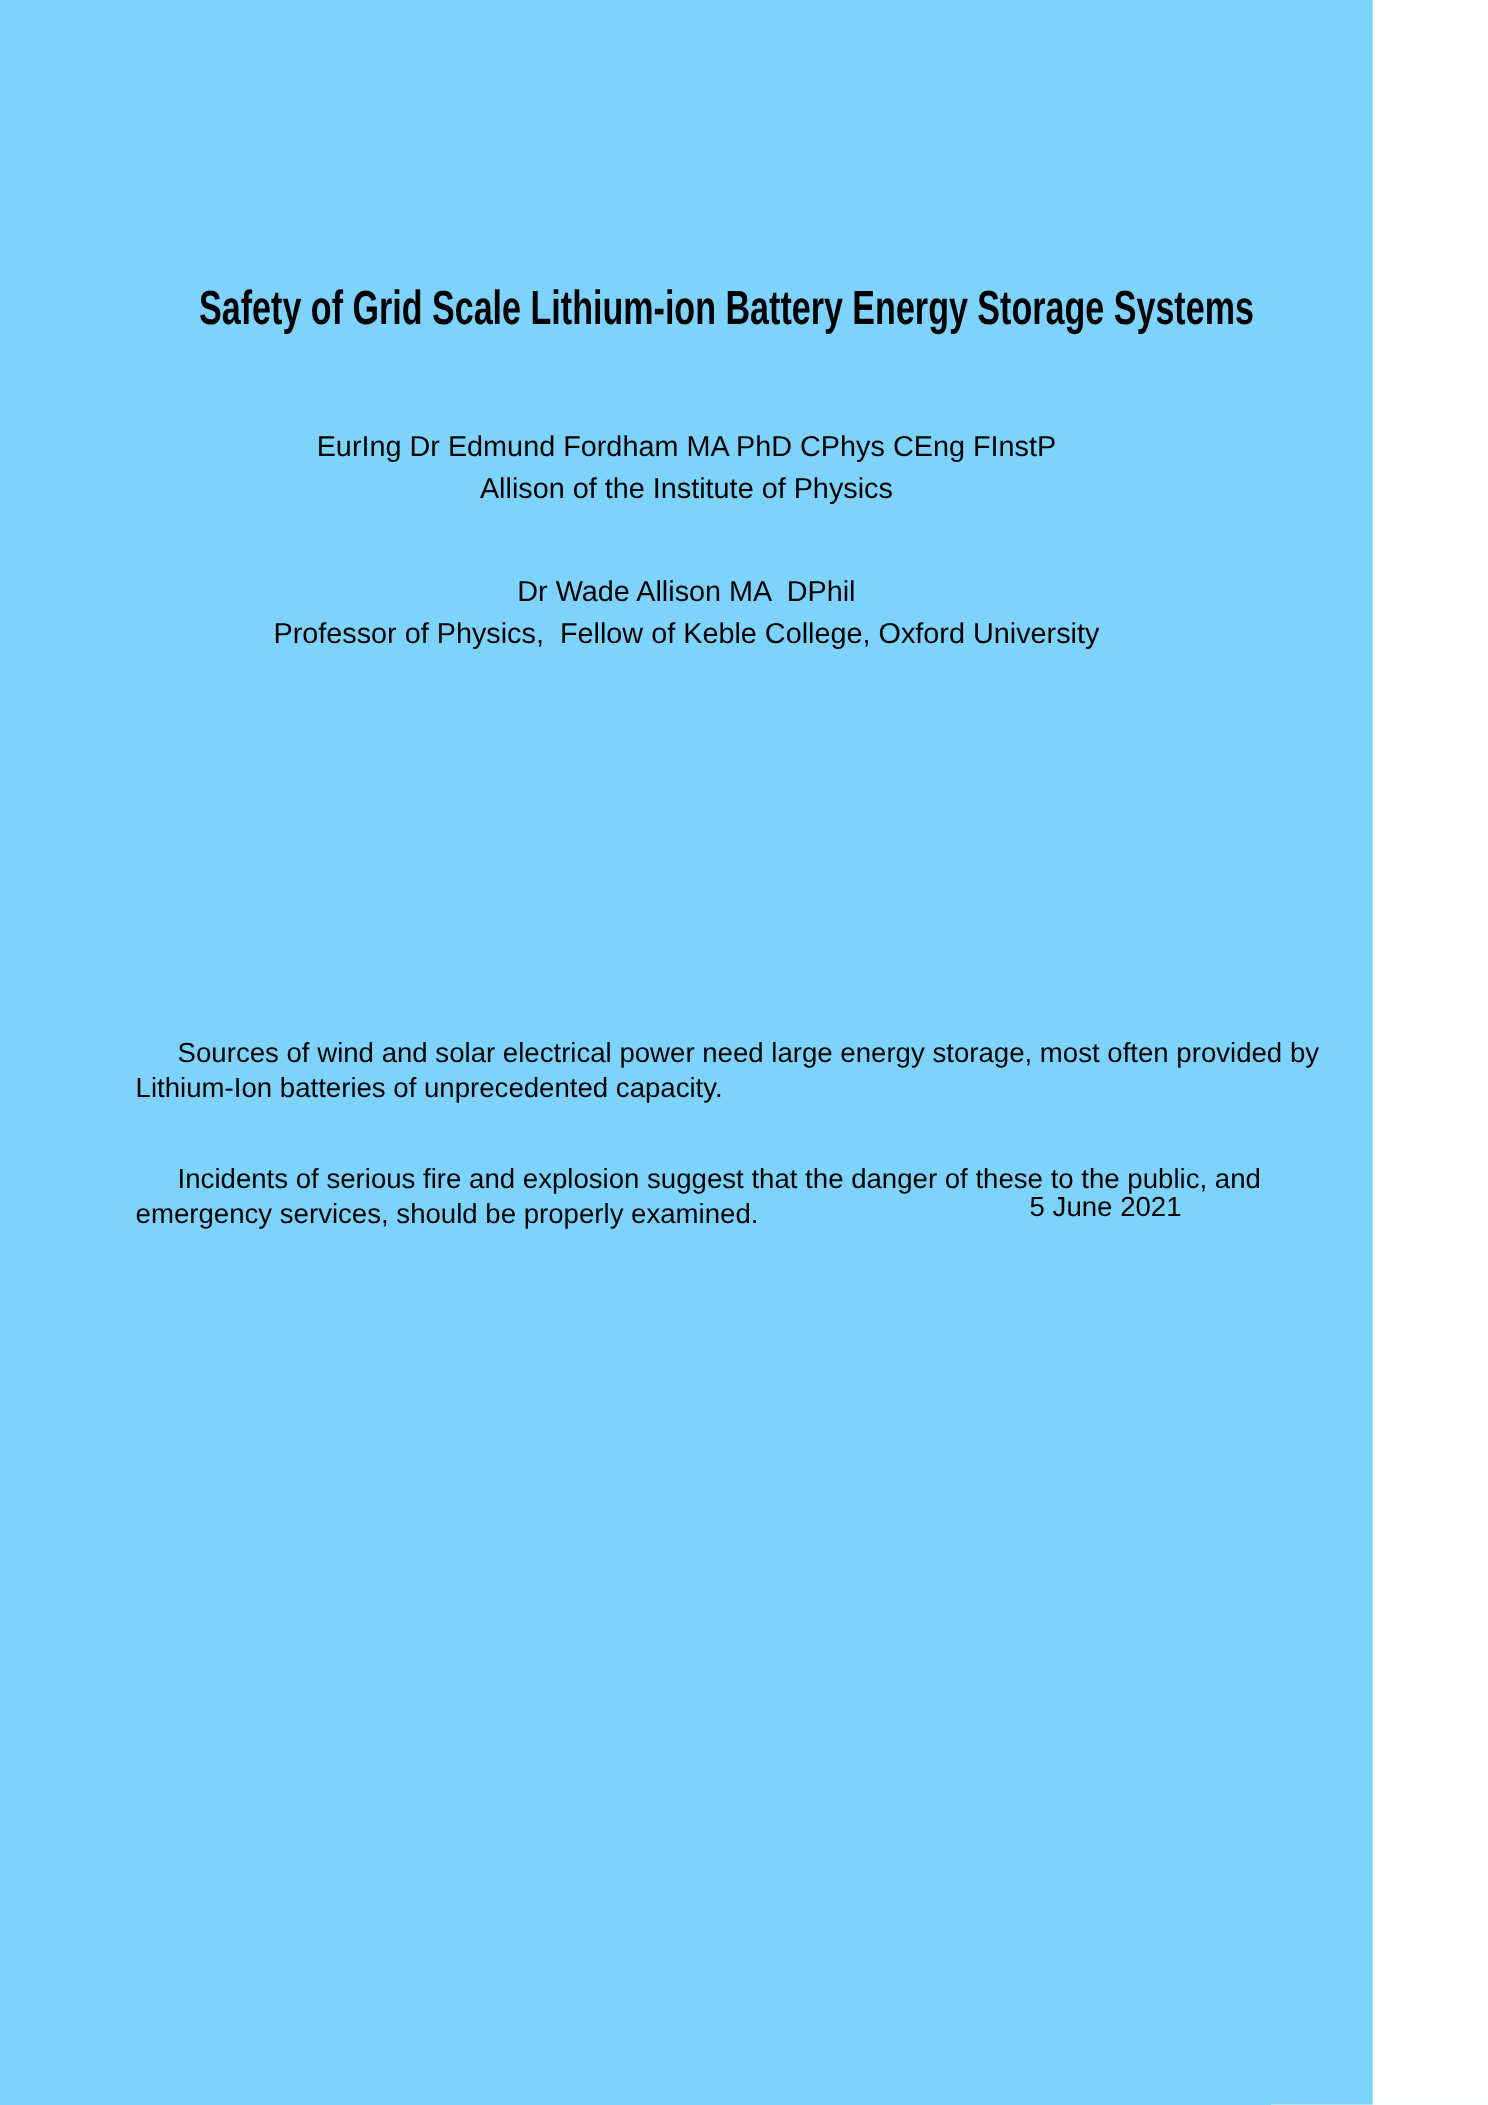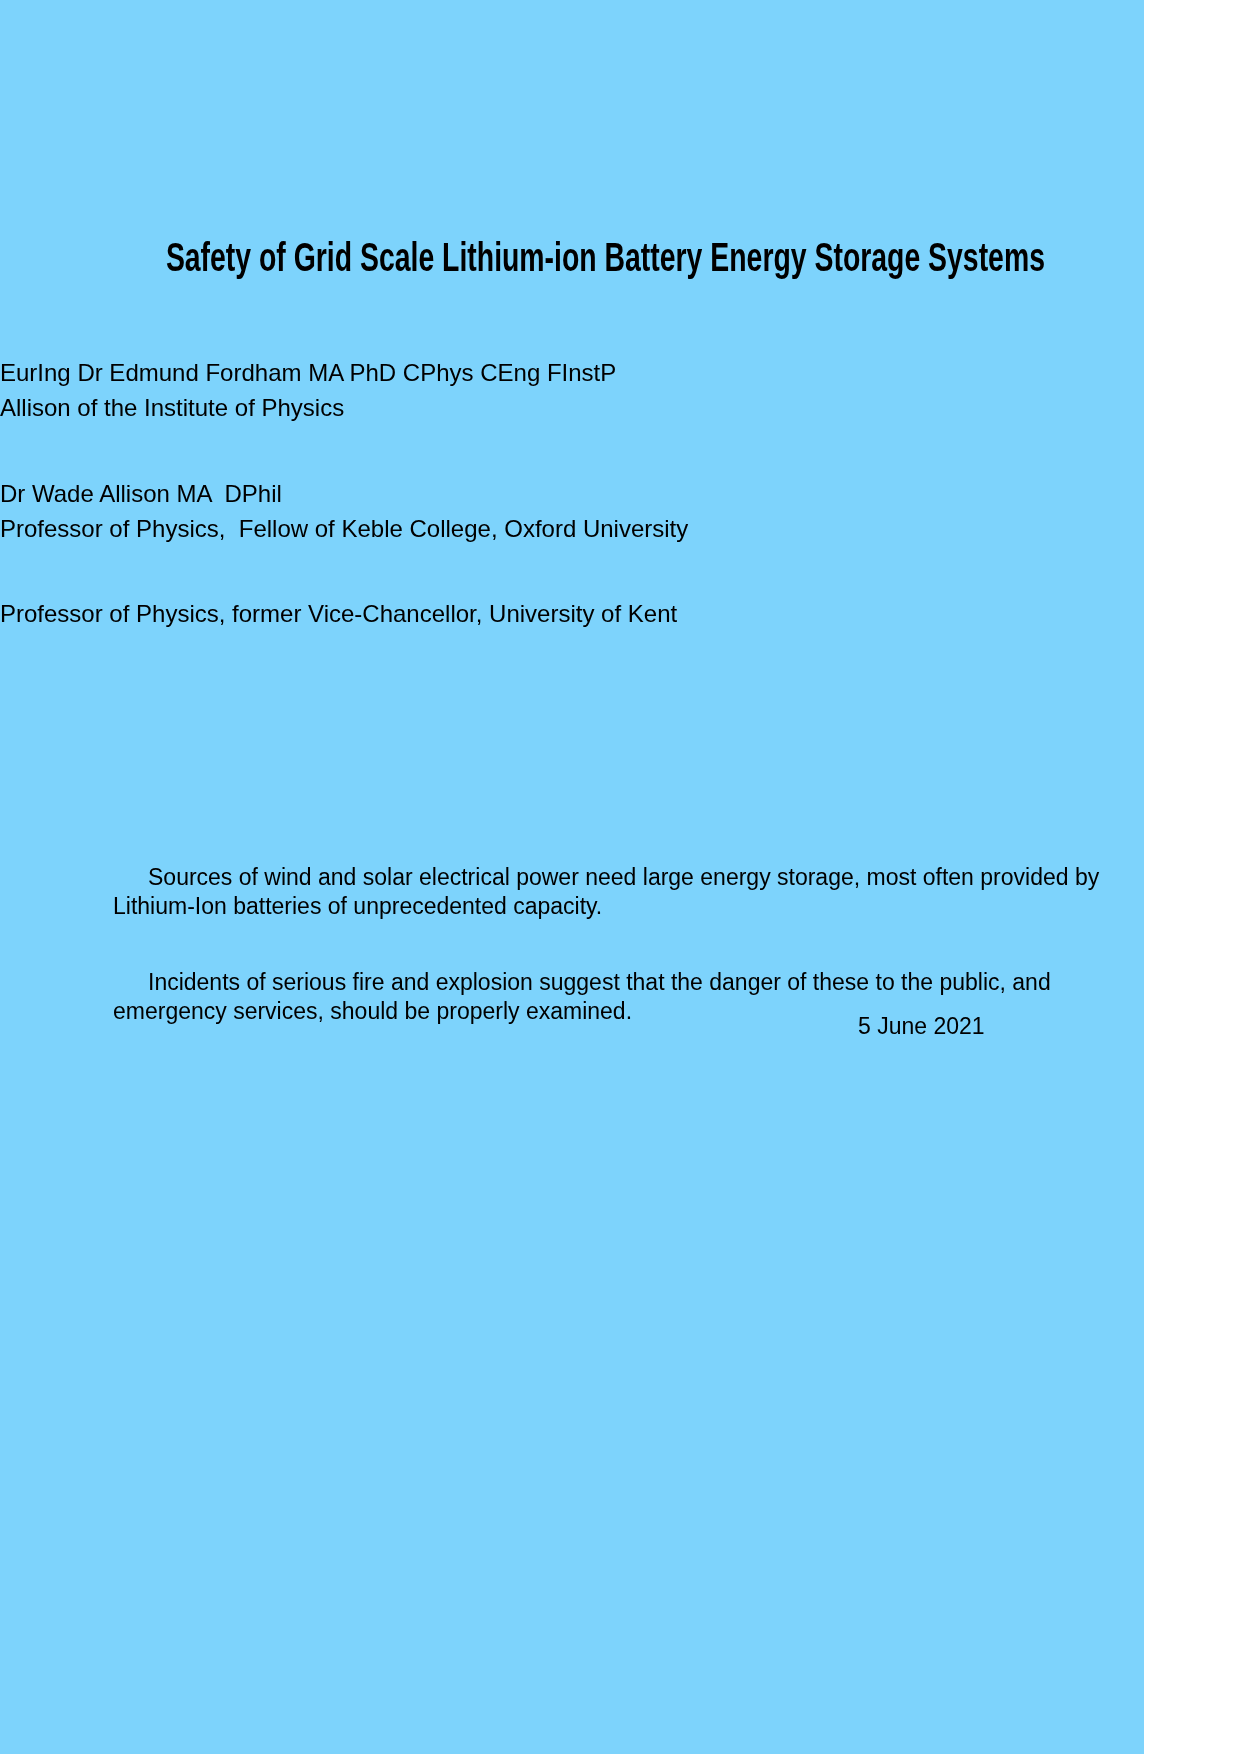--- a/index.html
+++ b/index.html
@@ -27,21 +27,21 @@
     line-height: 48px;
     font-weight: 700;
     white-space: pre;
     transform: scaleX(0.71);
     transform-origin: 50% 50%;
   }
   .author-block {
     position: absolute;
     left: 0;
     right: 0;
-    text-align: left;
+    text-align: center;
     font-size: 24px;
     line-height: 35px;
   }
   .author-block .line {
     white-space: pre;
   }
   .author-block-1 { top: 355px; }
   .author-block-2 { top: 476px; }
   .author-block-3 { top: 596px; }
   .abstract {
@@ -59,42 +59,40 @@
     padding-left: 35px;
     margin-top: 47px;
   }
   .doc-date {
     position: absolute;
     top: 991px;
     left: 858px;
     font-size: 23px;
     line-height: 29px;
     white-space: pre;
-    margin-top: 21px;
   }
 </style>
 </head>
 <body>
 
 <div class="page">
 
   <h1 class="doc-title">Safety of Grid Scale Lithium-ion Battery Energy Storage Systems</h1>
 
   <div class="author-block author-block-1">
     <div class="line">EurIng Dr Edmund Fordham MA PhD CPhys CEng FInstP</div>
     <div class="line">Allison of the Institute of Physics</div>
   </div>
 
   <div class="author-block author-block-2">
     <div class="line">Dr Wade Allison MA  DPhil</div>
     <div class="line">Professor of Physics,  Fellow of Keble College, Oxford University</div>
   </div>
 
   <div class="author-block author-block-3">
-    <div class="line">Professor of Physics, former Vice-Chancellor, University of Kent</div>
   </div>
 
   <div class="abstract">
     <div class="paragraph">
       <div class="para-line indent">Sources of wind and solar electrical power need large energy storage, most often provided by</div>
       <div class="para-line">Lithium-Ion batteries of unprecedented capacity.</div>
     </div>
     <div class="paragraph">
       <div class="para-line indent">Incidents of serious fire and explosion suggest that the danger of these to the public, and</div>
       <div class="para-line">emergency services, should be properly examined.</div>

